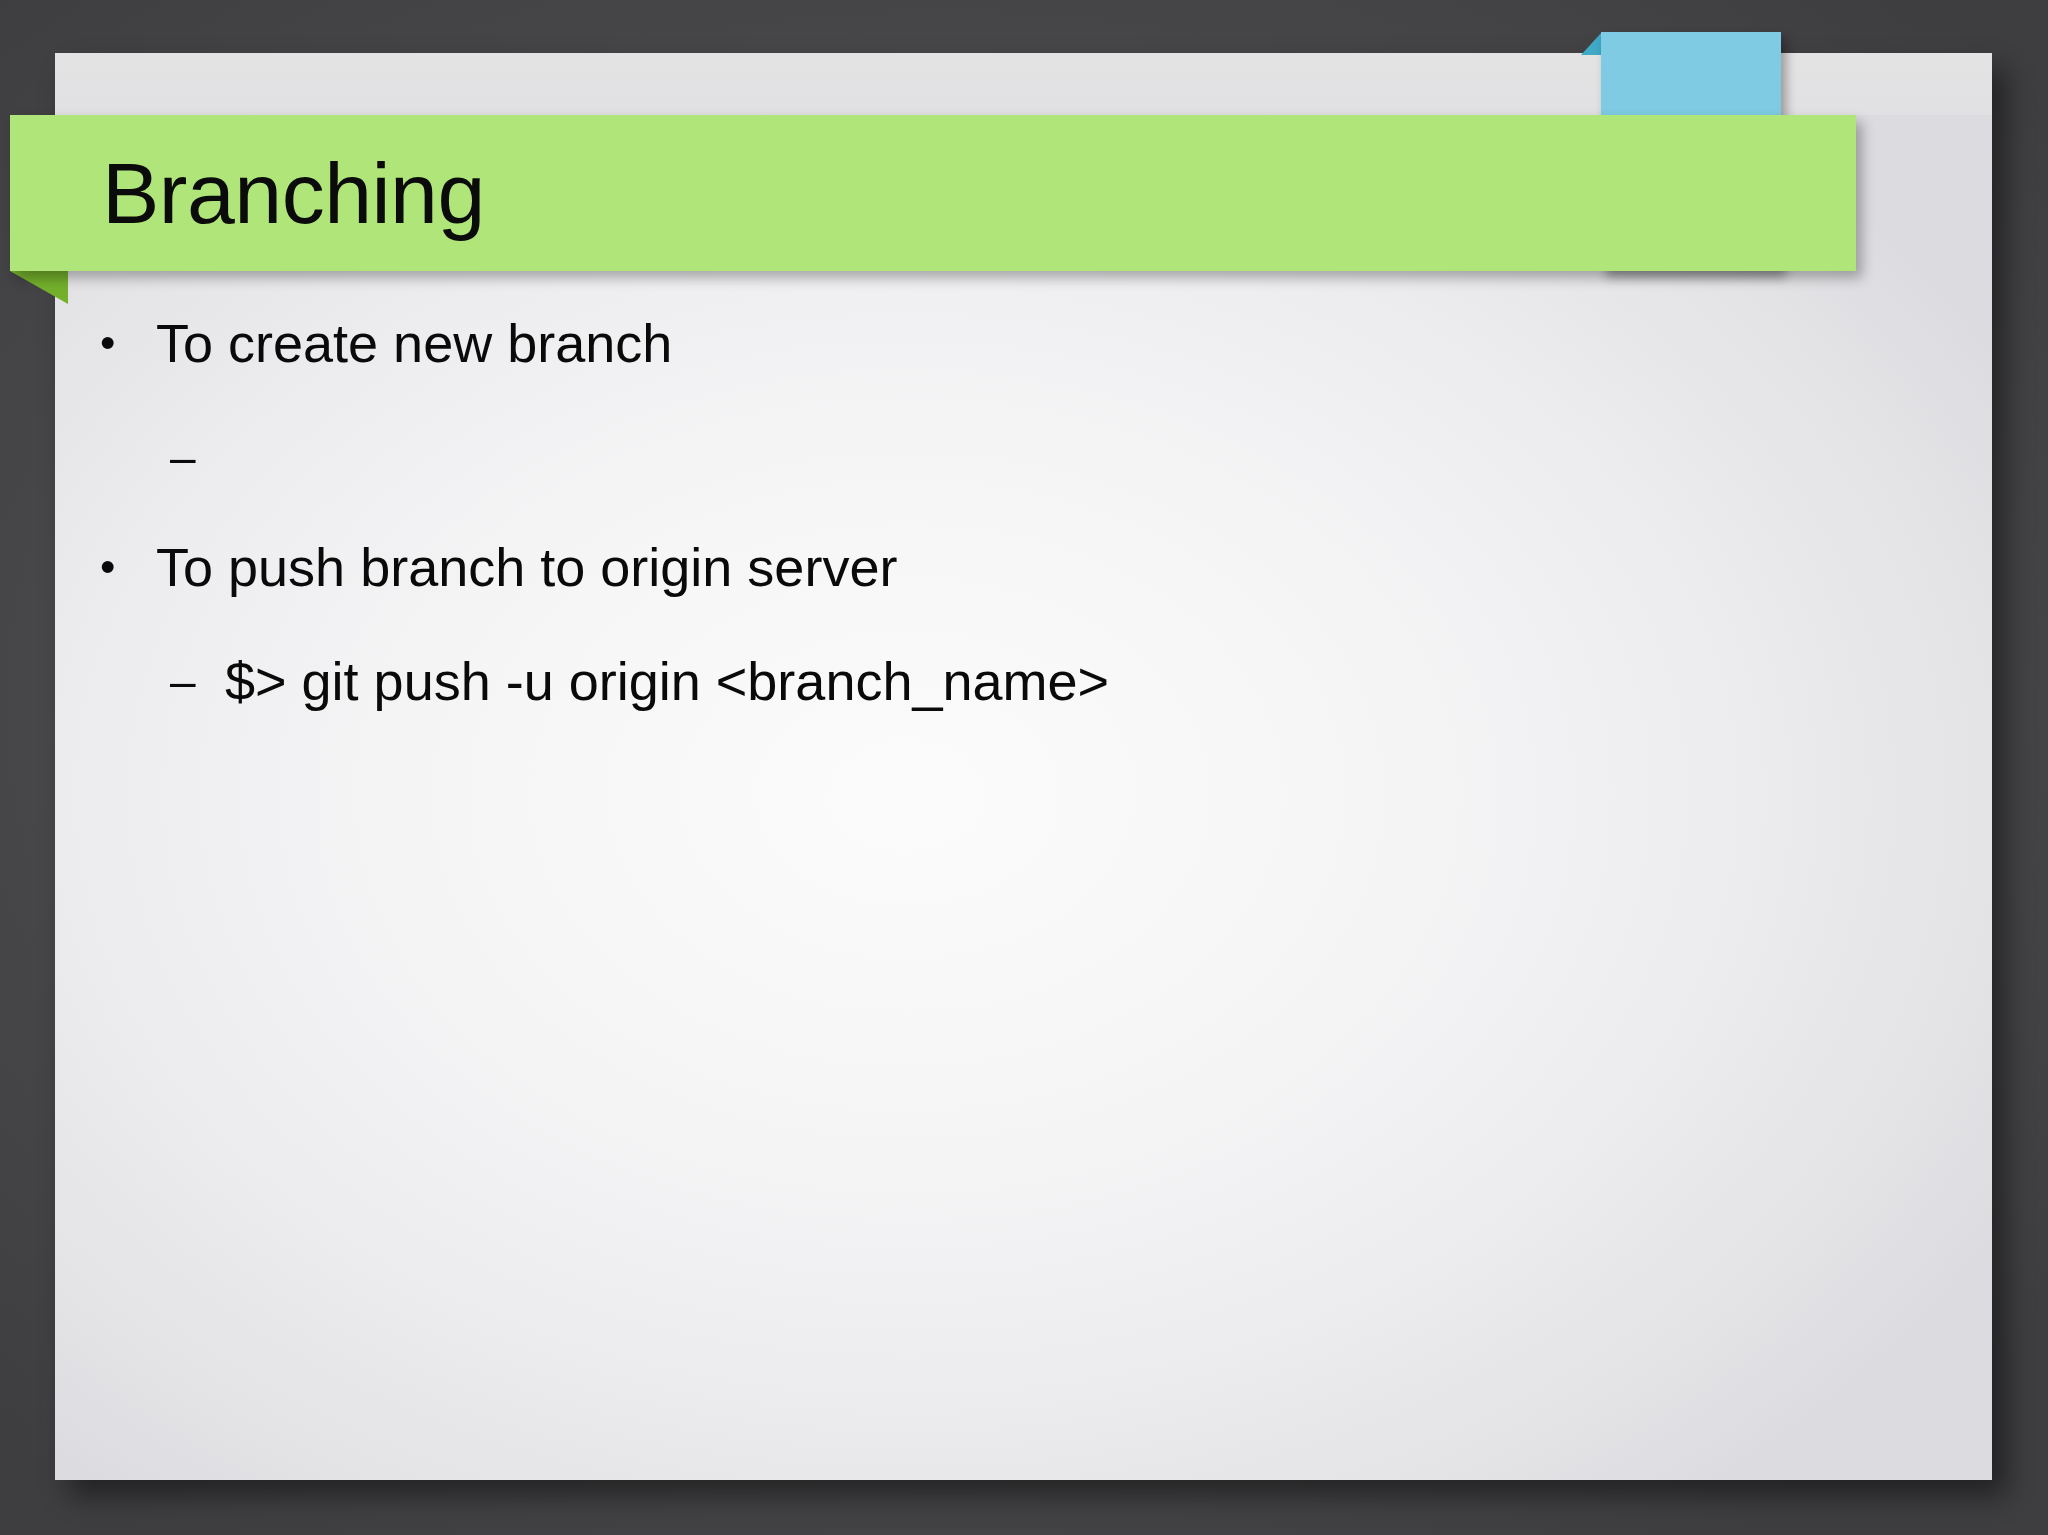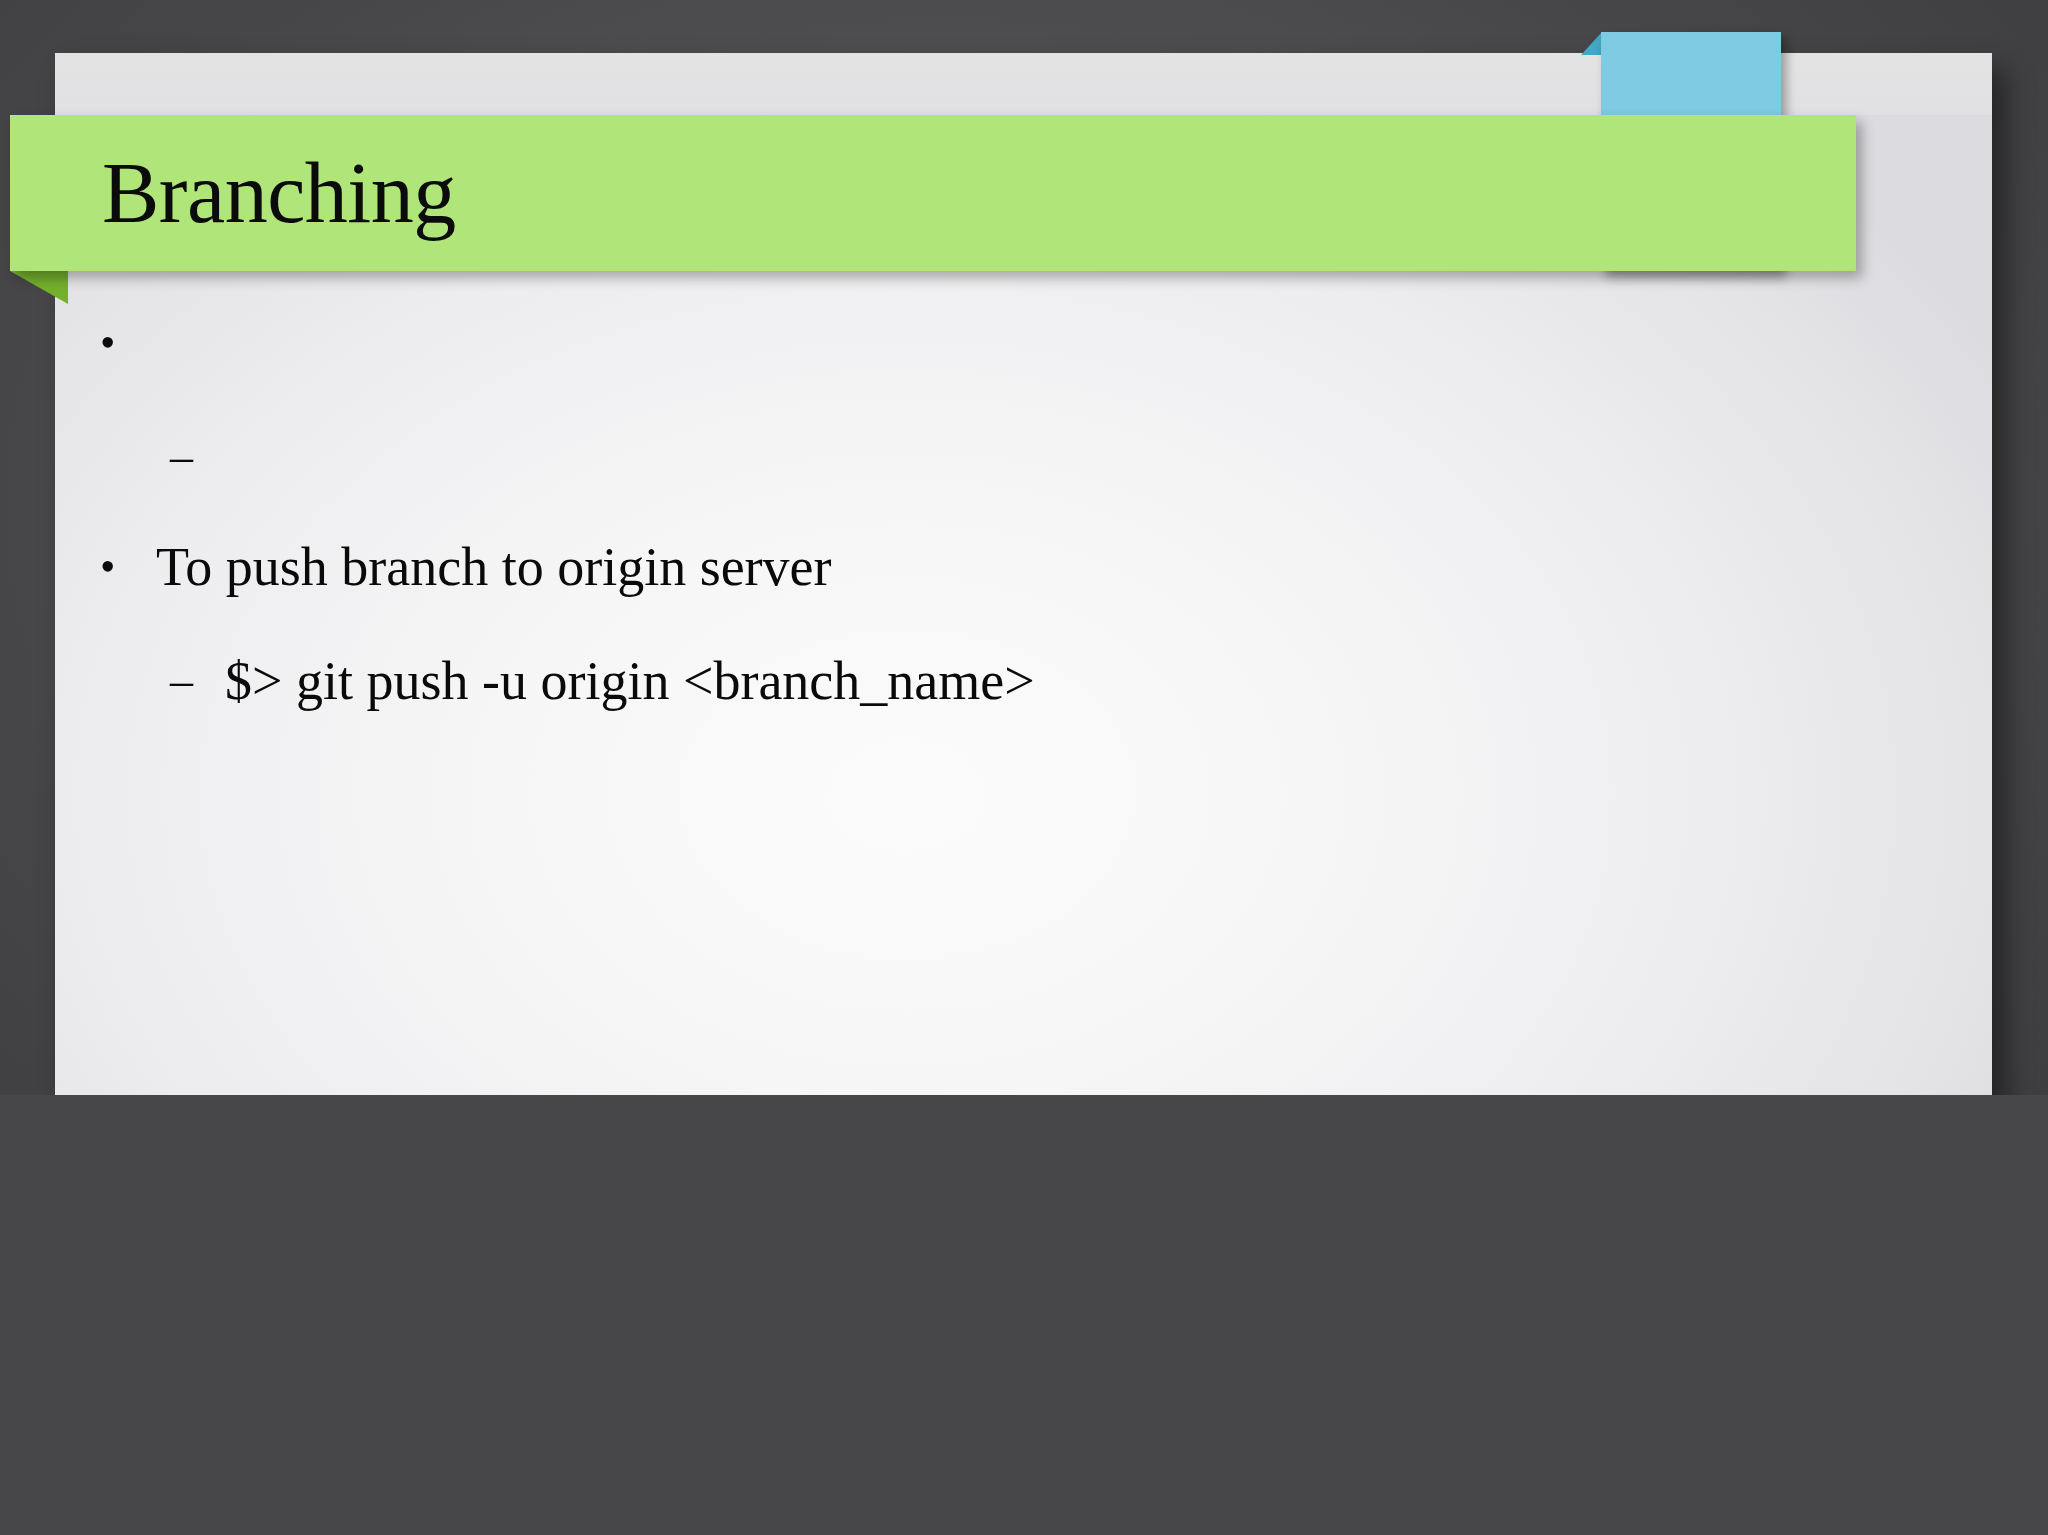--- a/index.html
+++ b/index.html
@@ -11,26 +11,25 @@
     height: 1535px;
     overflow: hidden;
     font-family: "Liberation Sans", sans-serif;
     background: #47474a;
   }
 
   
   .stage {
     position: relative;
     width: 2048px;
-    height: 1095px;
+    height: 1535px;
     background:
       radial-gradient(ellipse 1400px 1000px at 46% 46%,
           #585859 0%, #4f4f51 42%, #454547 72%, #3e3e41 100%);
     overflow: hidden;
-    font-family: Liberation Serif, serif;
   }
 
   
   .slide {
     position: absolute;
     left: 55px;
     top: 53px;
     width: 1937px;
     height: 1427px;
     background:
@@ -184,20 +183,21 @@
   <div class="title-banner-fold"></div>
   <div class="title-banner">
     <h1 class="slide-title">Branching</h1>
   </div>
 
   <div class="slide-body">
     <ul class="bullet-list">
 
       <li class="bullet-row level-1 row-1">
         <span class="marker">•</span>
+        <span class="bullet-text">To create new branch</span>
       </li>
 
       <li class="bullet-row level-2 row-2">
         <span class="marker">–</span>
       </li>
 
       <li class="bullet-row level-1 row-3">
         <span class="marker">•</span>
         <span class="bullet-text">To push branch to origin server</span>
       </li>

